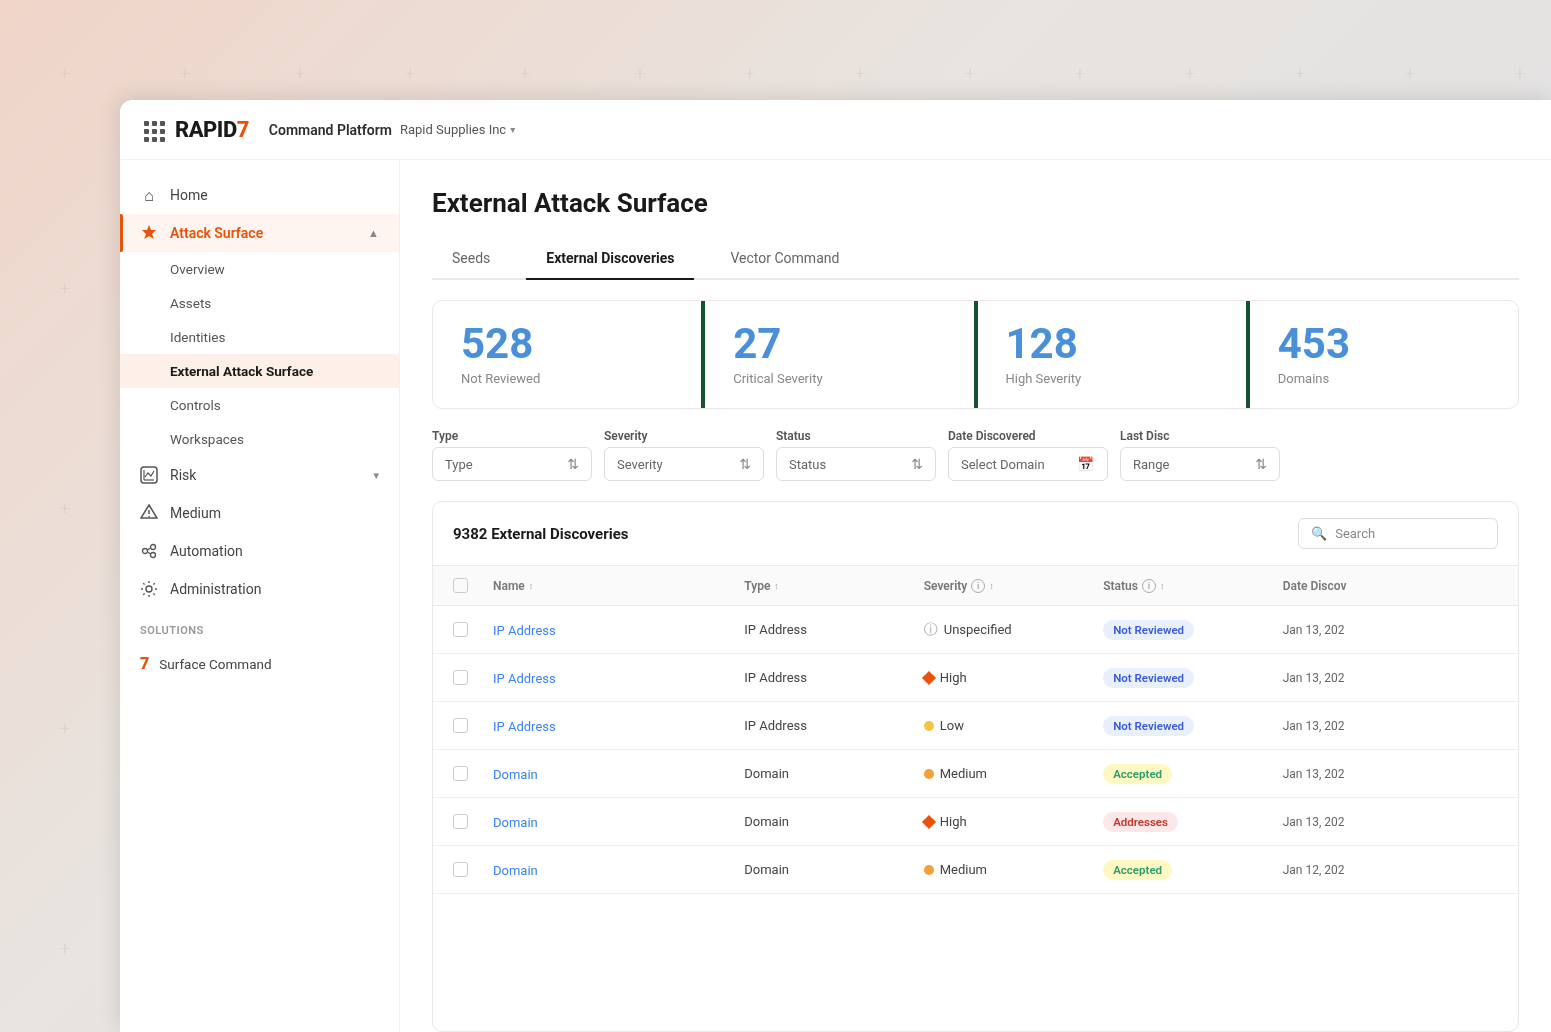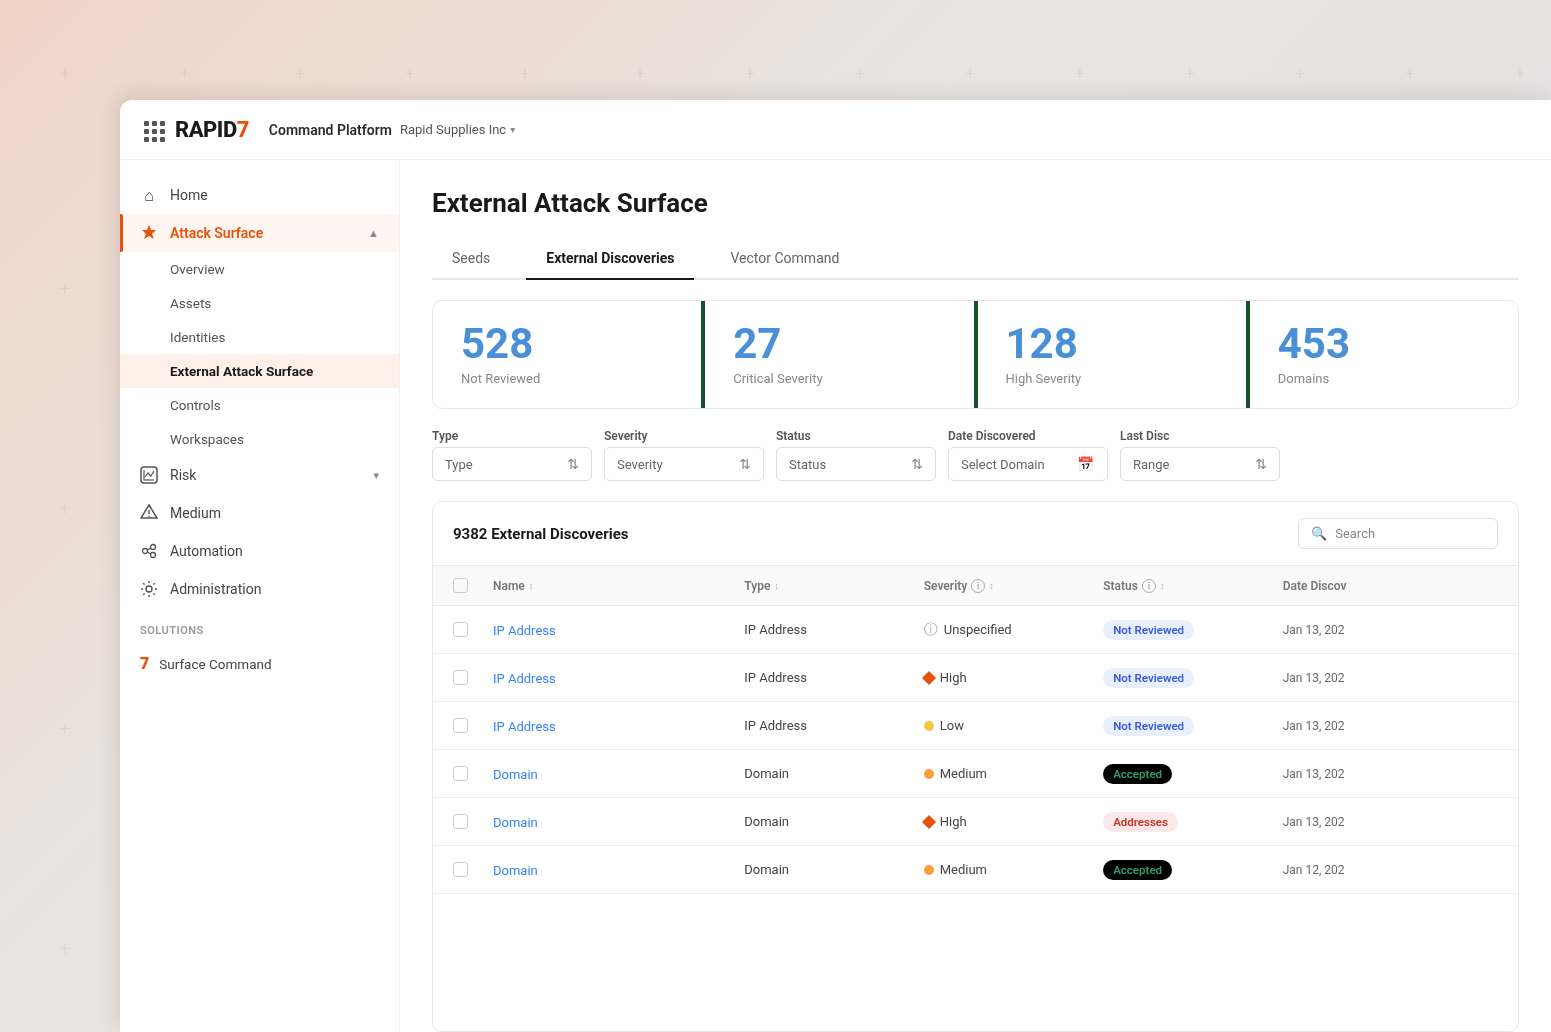--- a/index.html
+++ b/index.html
@@ -391,21 +391,21 @@
       border-radius: 20px;
       font-size: 11.5px;
       font-weight: 600;
       white-space: nowrap;
     }
     .status-not-reviewed {
       background: #e8f0fe;
       color: #3b5bdb;
     }
     .status-accepted {
-      background: #000000;
+      background: #fef9c3;
       color: #2d9c6a;
     }
     .status-rejected {
       background: #fce8e8;
       color: #c0392b;
     }
 
     
     .solutions-item {
       display: flex;

